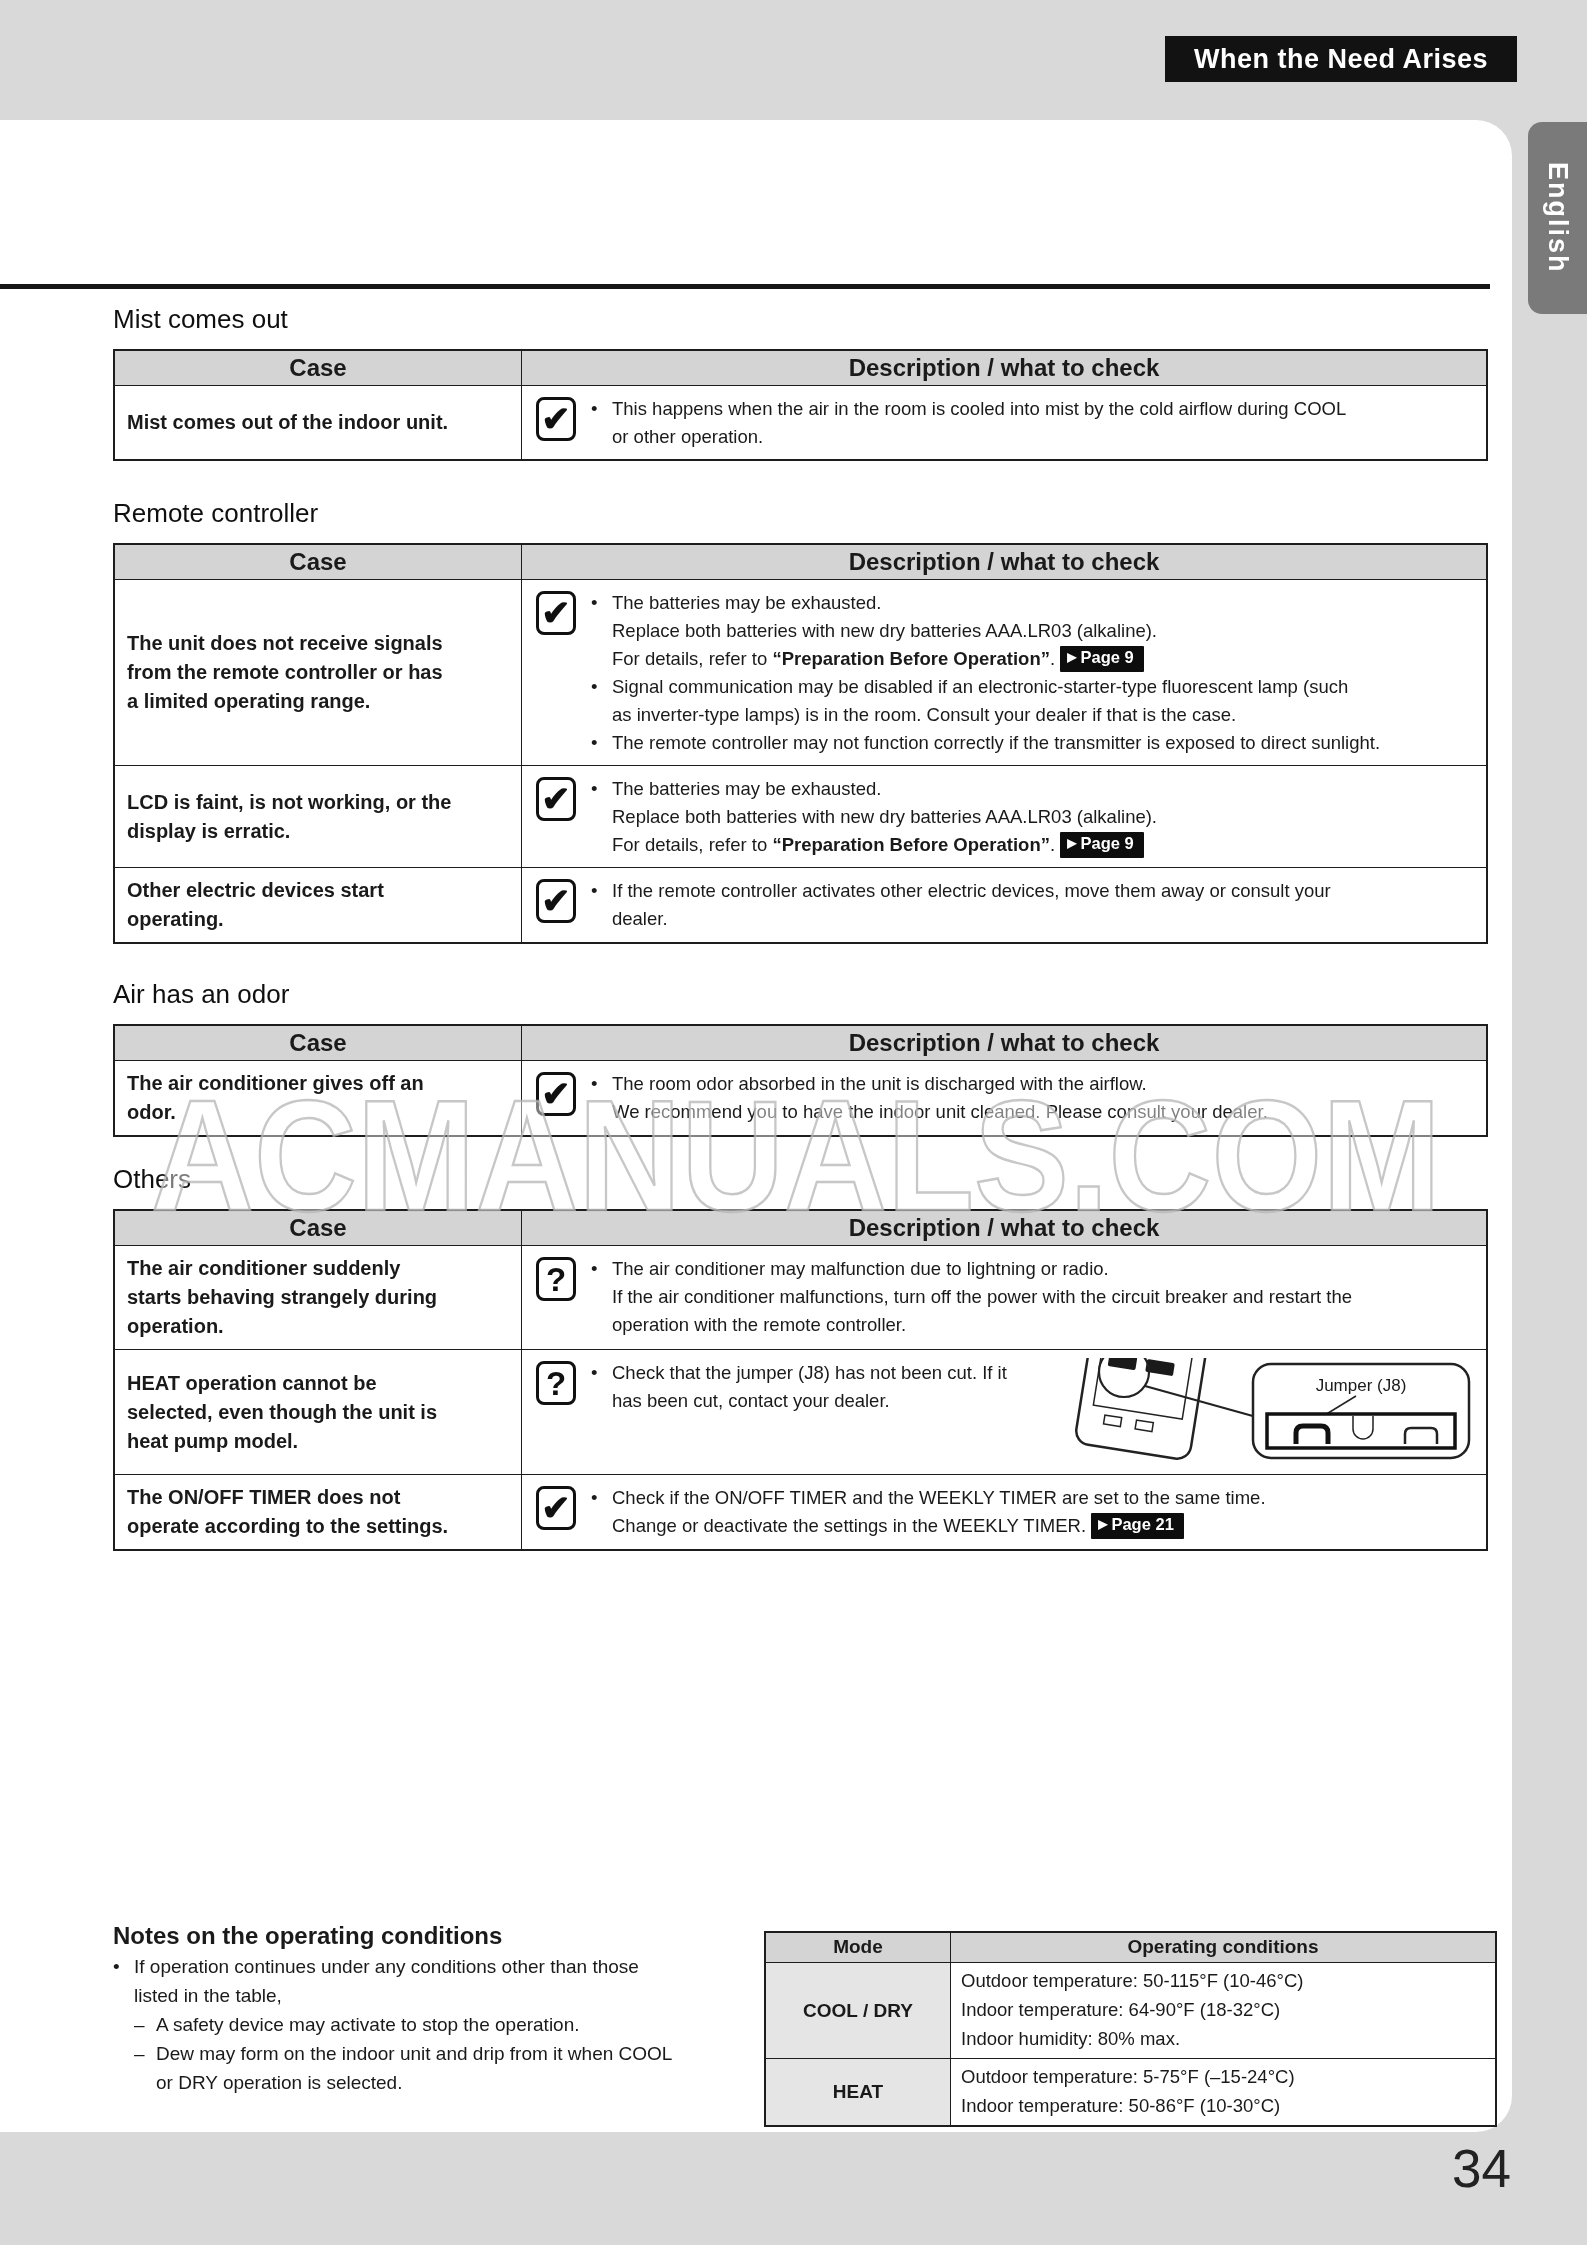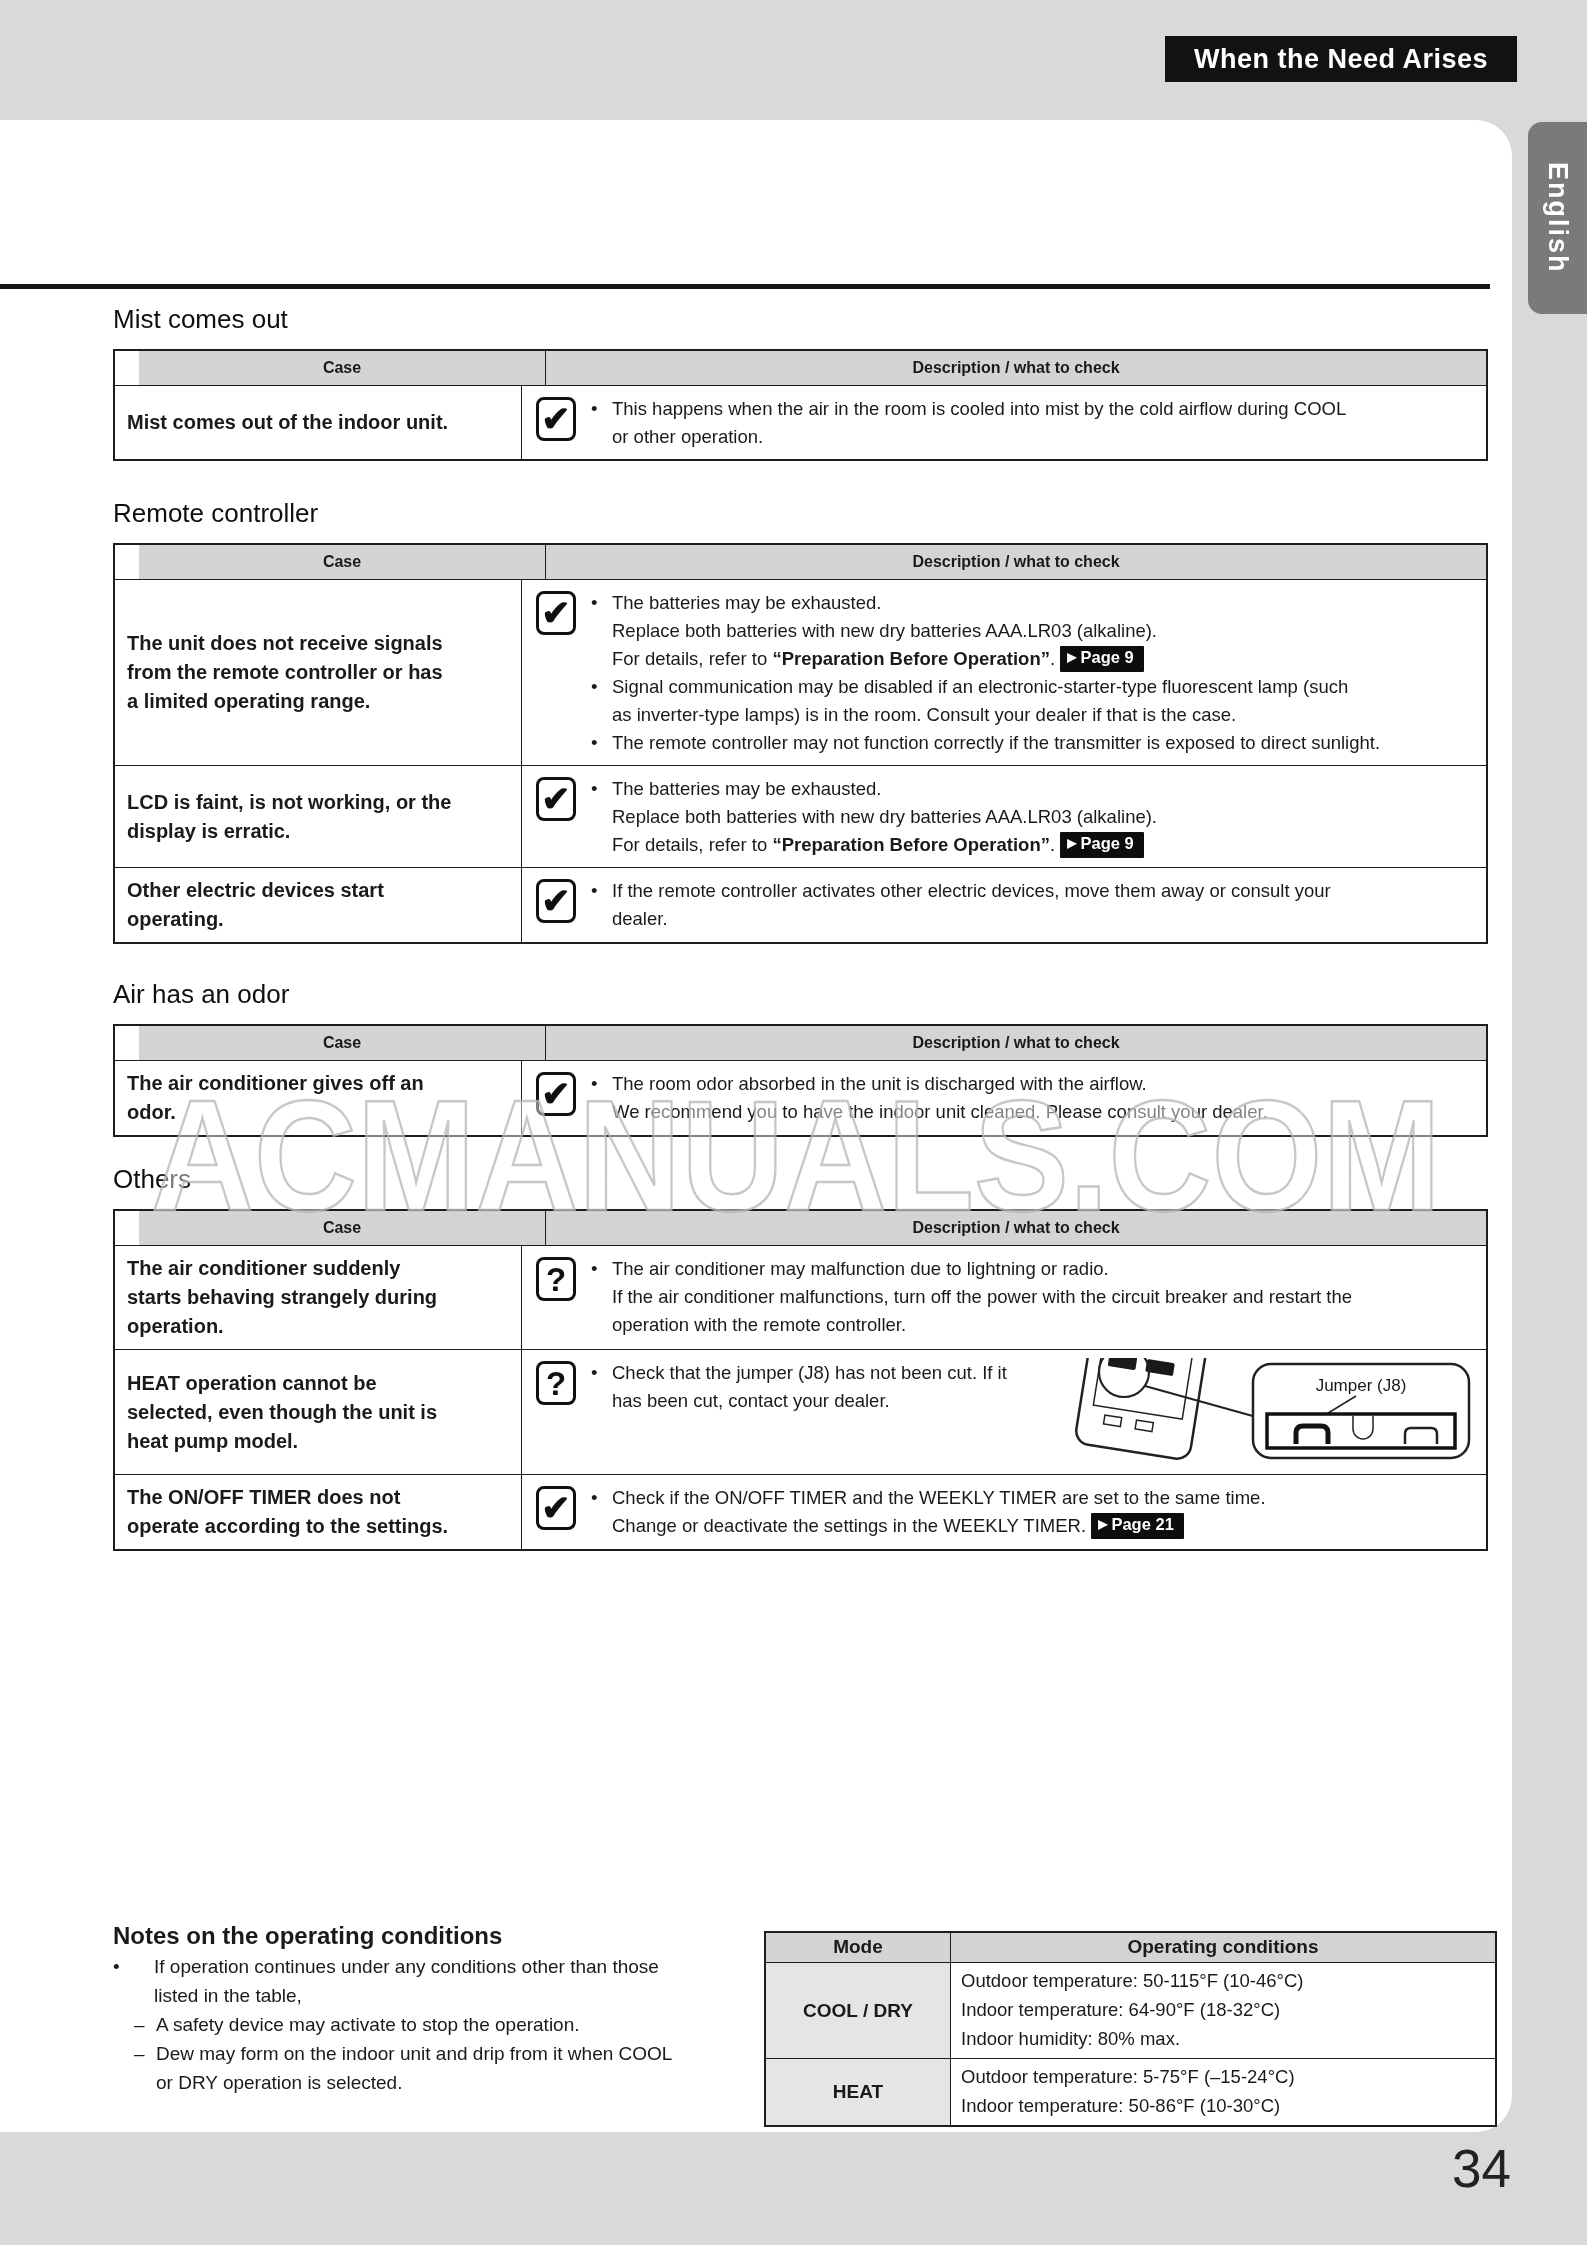--- a/index.html
+++ b/index.html
@@ -28,21 +28,21 @@
   .lang-tab span {
     writing-mode:vertical-rl; color:#fff; font-weight:bold; font-size:27px; letter-spacing:2px;
   }
   .rule { position:absolute; left:0; top:284px; width:1490px; height:5px; background:#161616; }
 
   .content { position:absolute; left:113px; top:303px; width:1375px; }
   .section-title { font-size:26px; line-height:32px; font-weight:normal; color:#0f0f0f; margin-bottom:14px; }
   .mt-rc { margin-top:36px; } .mt-air { margin-top:34px; } .mt-oth { margin-top:26px; }
 
   .tbl { border:2.5px solid #1d1d1d; background:#fff; }
-  .thead { display:flex; background:#d4d4d4; font-weight:bold; font-size:16px; line-height:23px;margin-left:24px; }
+  .thead { display:flex; background:#d4d4d4; font-weight:bold; font-size:24px; line-height:23px; }
   .th-case { width:407px; border-right:1.5px solid #1d1d1d; text-align:center; padding:5px 0 6px; }
   .th-desc { flex:1; text-align:center; padding:5px 0 6px; }
   .trow { display:flex; border-top:1.5px solid #1d1d1d; }
   .case-cell {
     width:407px; border-right:1.5px solid #1d1d1d; padding:8px 12px 8px 12px;
     display:flex; align-items:center; font-weight:bold; font-size:20px; line-height:29px;
     white-space:pre-wrap;
   }
   .desc-cell { flex:1; padding:8px 10px 8px 13px; display:flex; align-items:flex-start; }
   .cellicon {
@@ -63,21 +63,21 @@
     line-height:23px; padding:0 10px 1px 7px; border-radius:1px; vertical-align:2px; white-space:nowrap;
   }
   .arrow::before { content:"▶"; font-size:12px; margin-right:4px; position:relative; top:-2px; }
   .fig { flex:0 0 408px; margin-left:auto; }
 
   .watermark-svg { position:absolute; left:96px; top:1058px; z-index:6; pointer-events:none; }
 
   .notes-row { position:absolute; left:113px; top:1922px; width:1384px; display:flex; justify-content:space-between; }
   .notes { width:630px; font-size:19px; line-height:29px; }
   .notes-title { font-size:24px; font-weight:bold; line-height:28px; margin-bottom:2px; }
-  .note-bullet { display:flex;gap:20px; }
+  .note-bullet { display:flex; }
   .note-sub { display:flex; margin-left:21px; }
   .dash { width:22px; flex-shrink:0; }
   .dash::before { content:"–"; }
 
   .cond-table { width:733px; border:2.5px solid #1d1d1d; font-size:18.5px; margin-top:9px; background:#fff; }
   .cond-head { display:flex; background:#d4d4d4; font-weight:bold; text-align:center; font-size:19px; }
   .ch-mode { width:185px; border-right:1.5px solid #1d1d1d; padding:3px 0 4px; }
   .ch-cond { flex:1; padding:3px 0 4px; }
   .cond-row { display:flex; border-top:1.5px solid #1d1d1d; }
   .c-mode {

